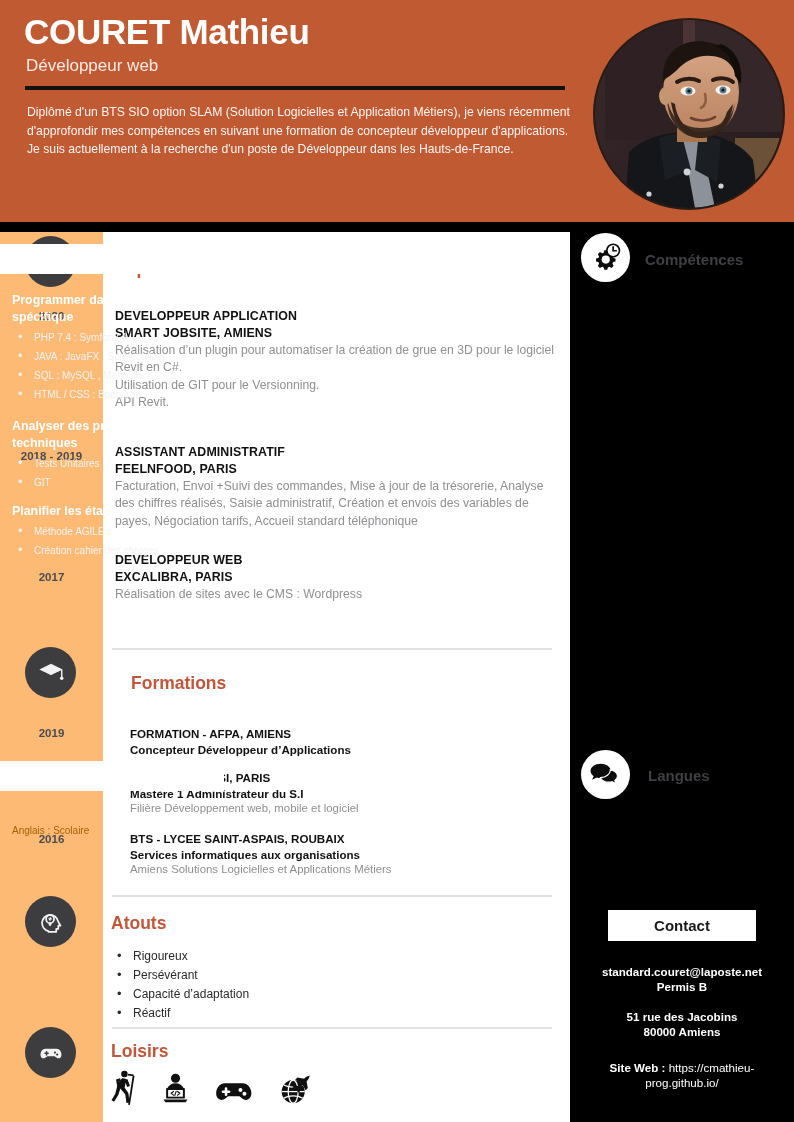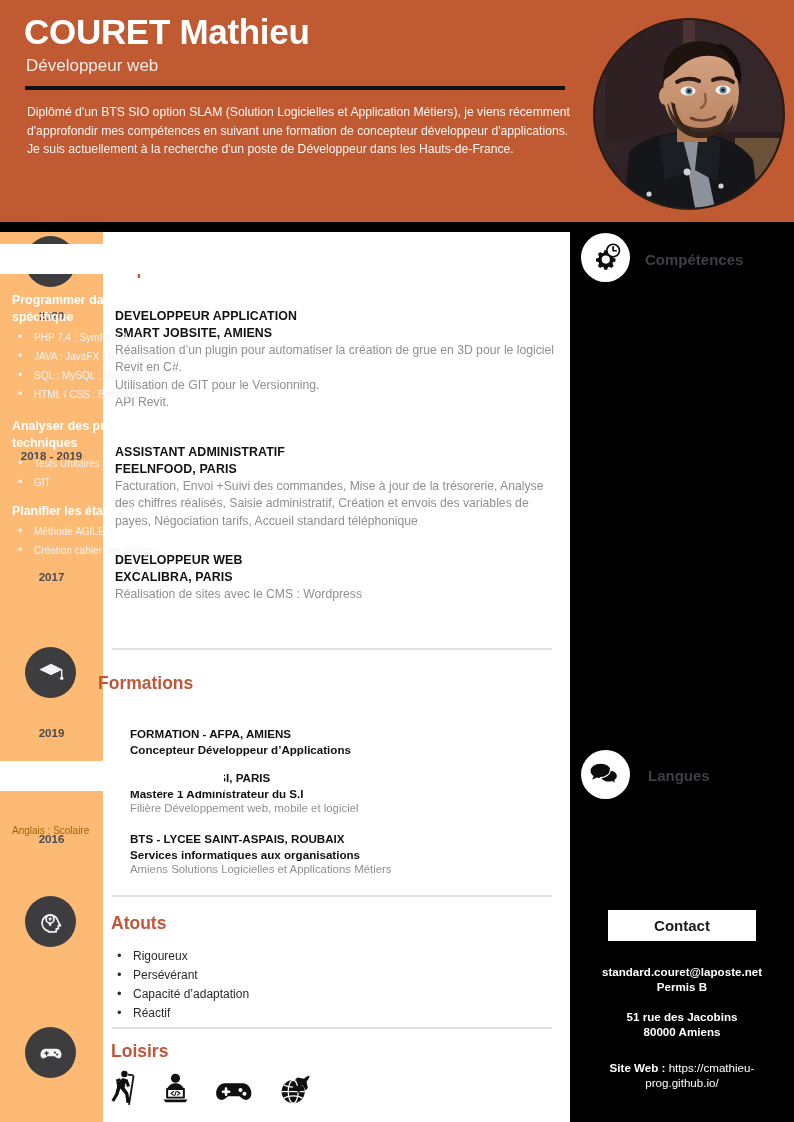--- a/index.html
+++ b/index.html
@@ -264,21 +264,21 @@
   </div>
 
   <div class="job" style="left:115px;top:552px">
     <div class="job-role">DEVELOPPEUR WEB</div>
     <div class="job-co">EXCALIBRA, PARIS</div>
     <div class="job-desc" style="width:440px">Réalisation de sites avec le CMS  : Wordpress</div>
   </div>
 
   <div class="divider" style="top:648px"></div>
 
-  <div class="sec-title" style="left:98px;top:673px">Formations</div>
+  <div class="sec-title" style="left:131px;top:673px">Formations</div>
 
   <div class="edu" style="left:130px;top:726px">
     <div class="edu-l1">FORMATION - AFPA, AMIENS</div>
     <div class="edu-l2">Concepteur Développeur d’Applications</div>
   </div>
 
   <div class="edu" style="left:130px;top:770px">
     <div class="edu-l1">MASTERE – IPSSI, PARIS</div>
     <div class="edu-l2">Mastère 1 Administrateur du S.I</div>
     <div class="edu-l3">Filière Développement web, mobile  et logiciel</div>

